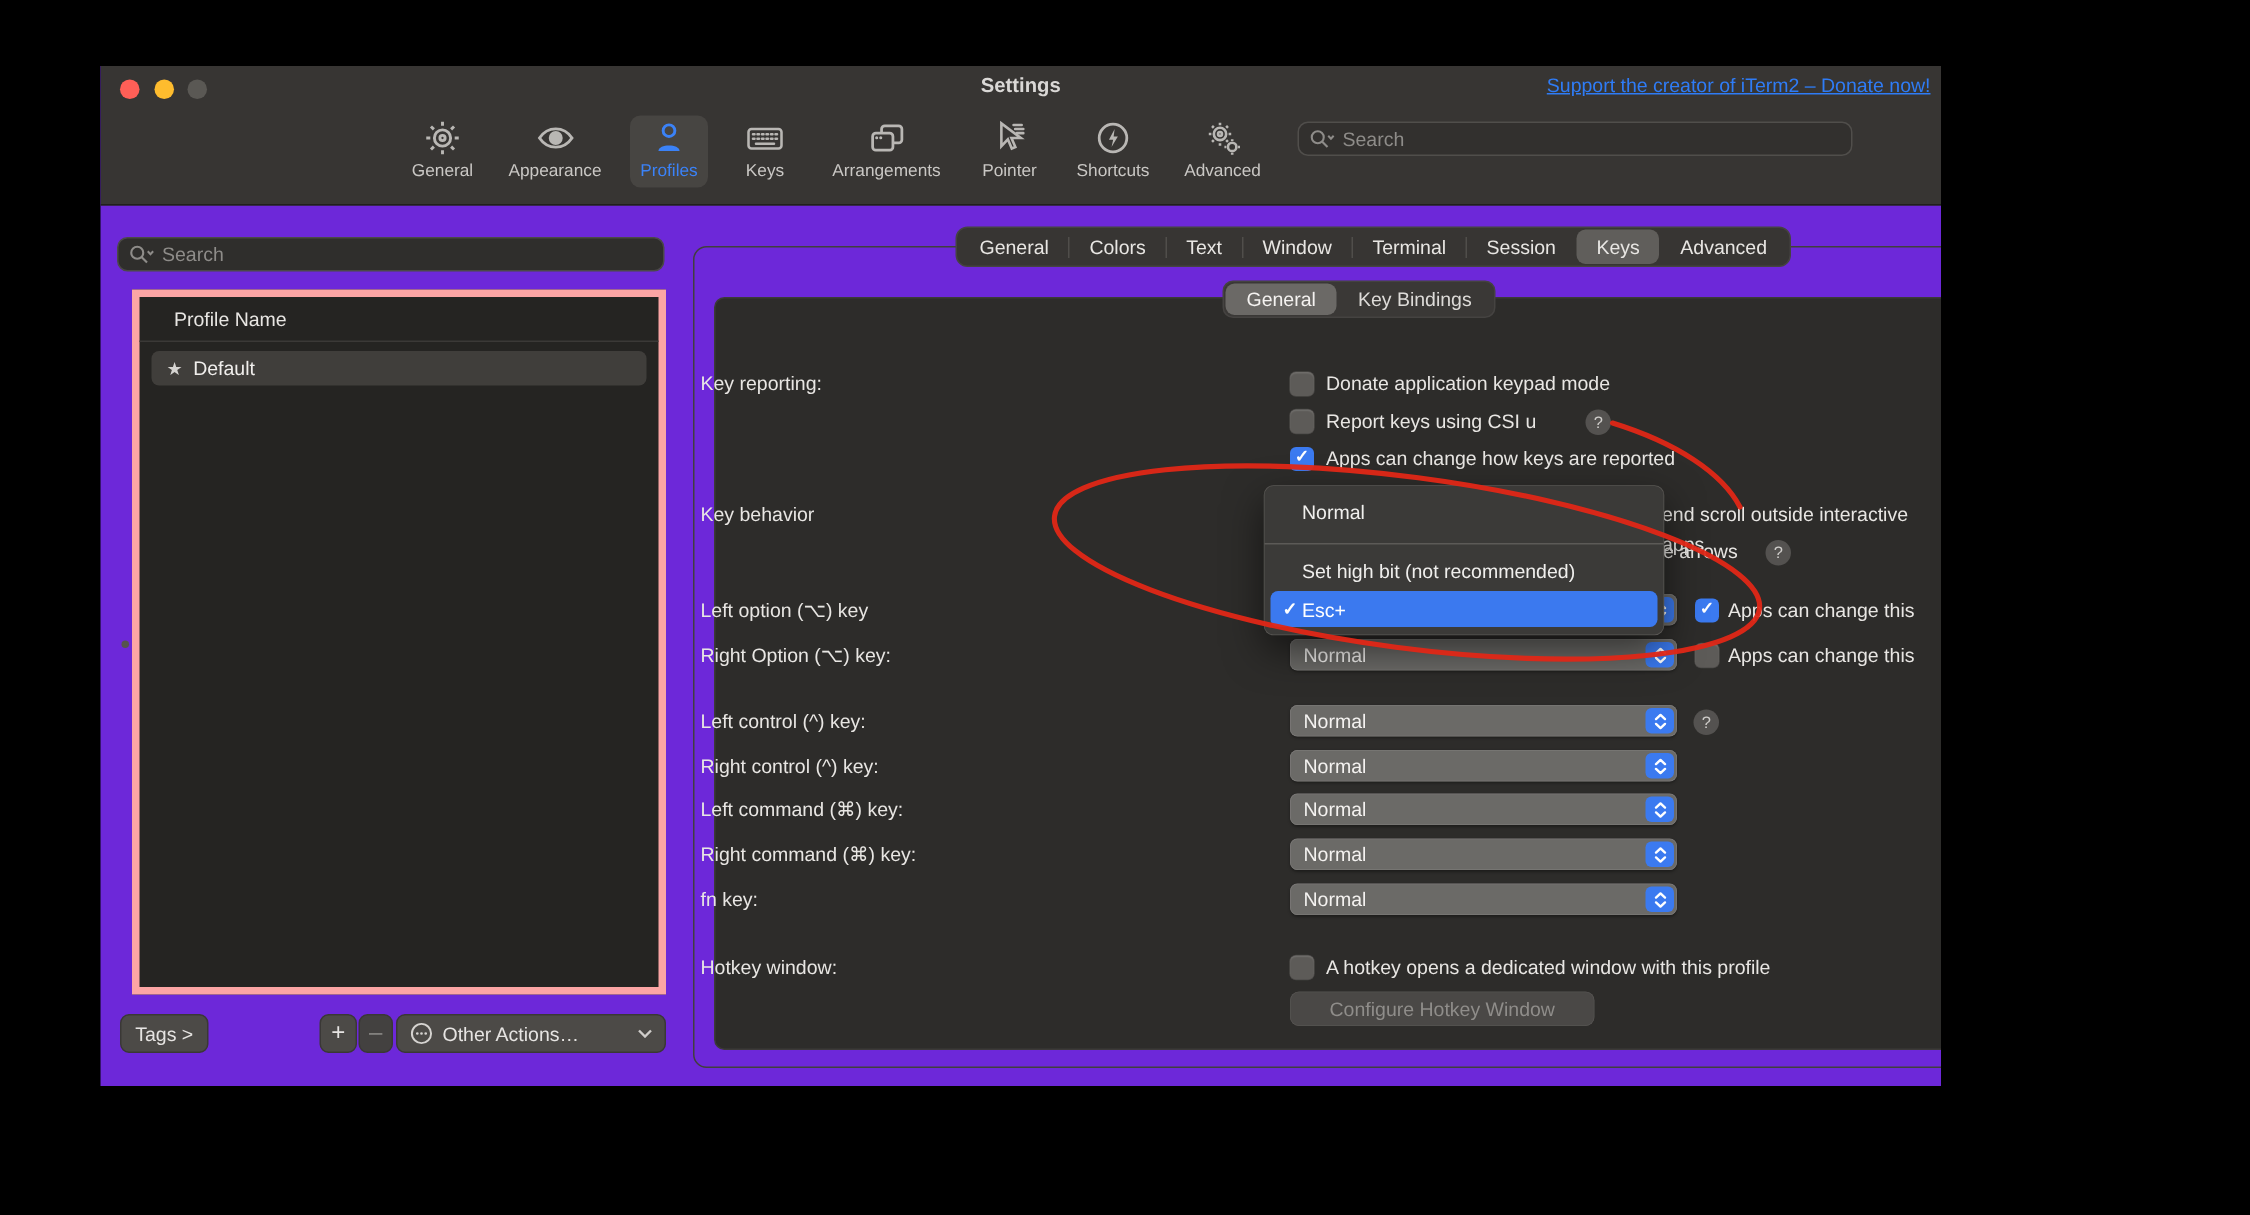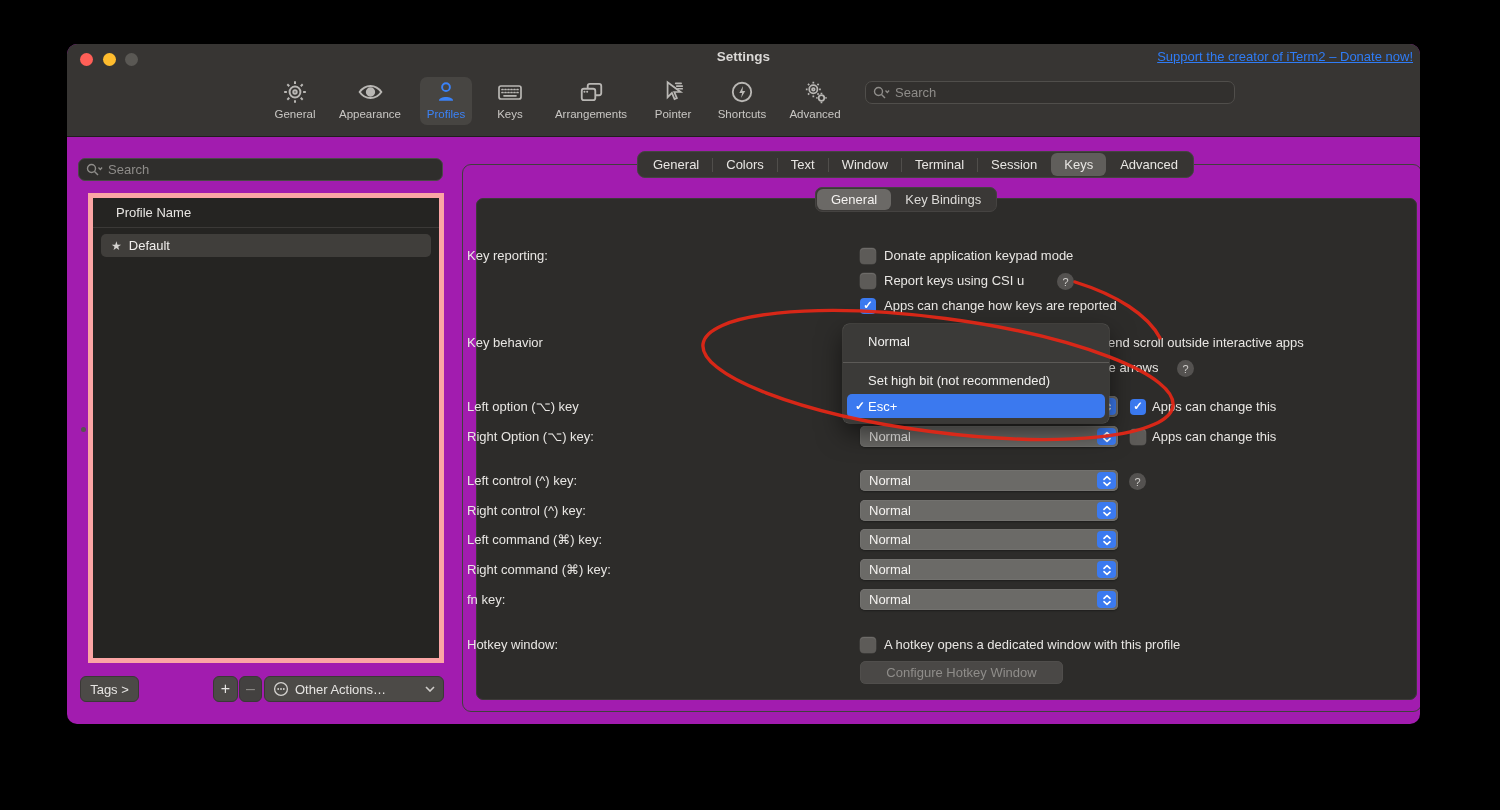--- a/index.html
+++ b/index.html
@@ -1,19 +1,19 @@
 <!DOCTYPE html>
 <html><head>
 <meta charset="utf-8">
 <style>
   * { margin:0; padding:0; box-sizing:border-box; }
   html,body { width:1500px; height:810px; background:#000; overflow:hidden;
               font-family:"Liberation Sans", sans-serif; }
-  .window { position:absolute; left:67px; top:44px; width:1353px; height:680px;
-            background:#a21caf; border-radius:10px; overflow:hidden;
+  .window { position:absolute; left:67px; top:44px; width:1227px; height:680px;
+            background:#6d28d9; border-radius:0; overflow:hidden;
             box-shadow:0 30px 70px rgba(0,0,0,.85); }
   .titlebar { position:absolute; left:0; top:0; right:0; height:93px; background:#373533;
               border-bottom:1px solid #201f1d; }
   .tl { position:absolute; top:9px; width:13px; height:13px; border-radius:50%; }
   .tl.red{ left:13px; background:#ff5f57; }
   .tl.yellow{ left:36px; background:#febc2e; }
   .tl.gray{ left:58px; background:#5a5854; }
   .win-title { position:absolute; top:5px; left:0; right:0; text-align:center;
                font-size:13.5px; font-weight:bold; color:#dad8d6; }
   .donate { position:absolute; top:5px; right:7px; font-size:13px; font-weight:500;

